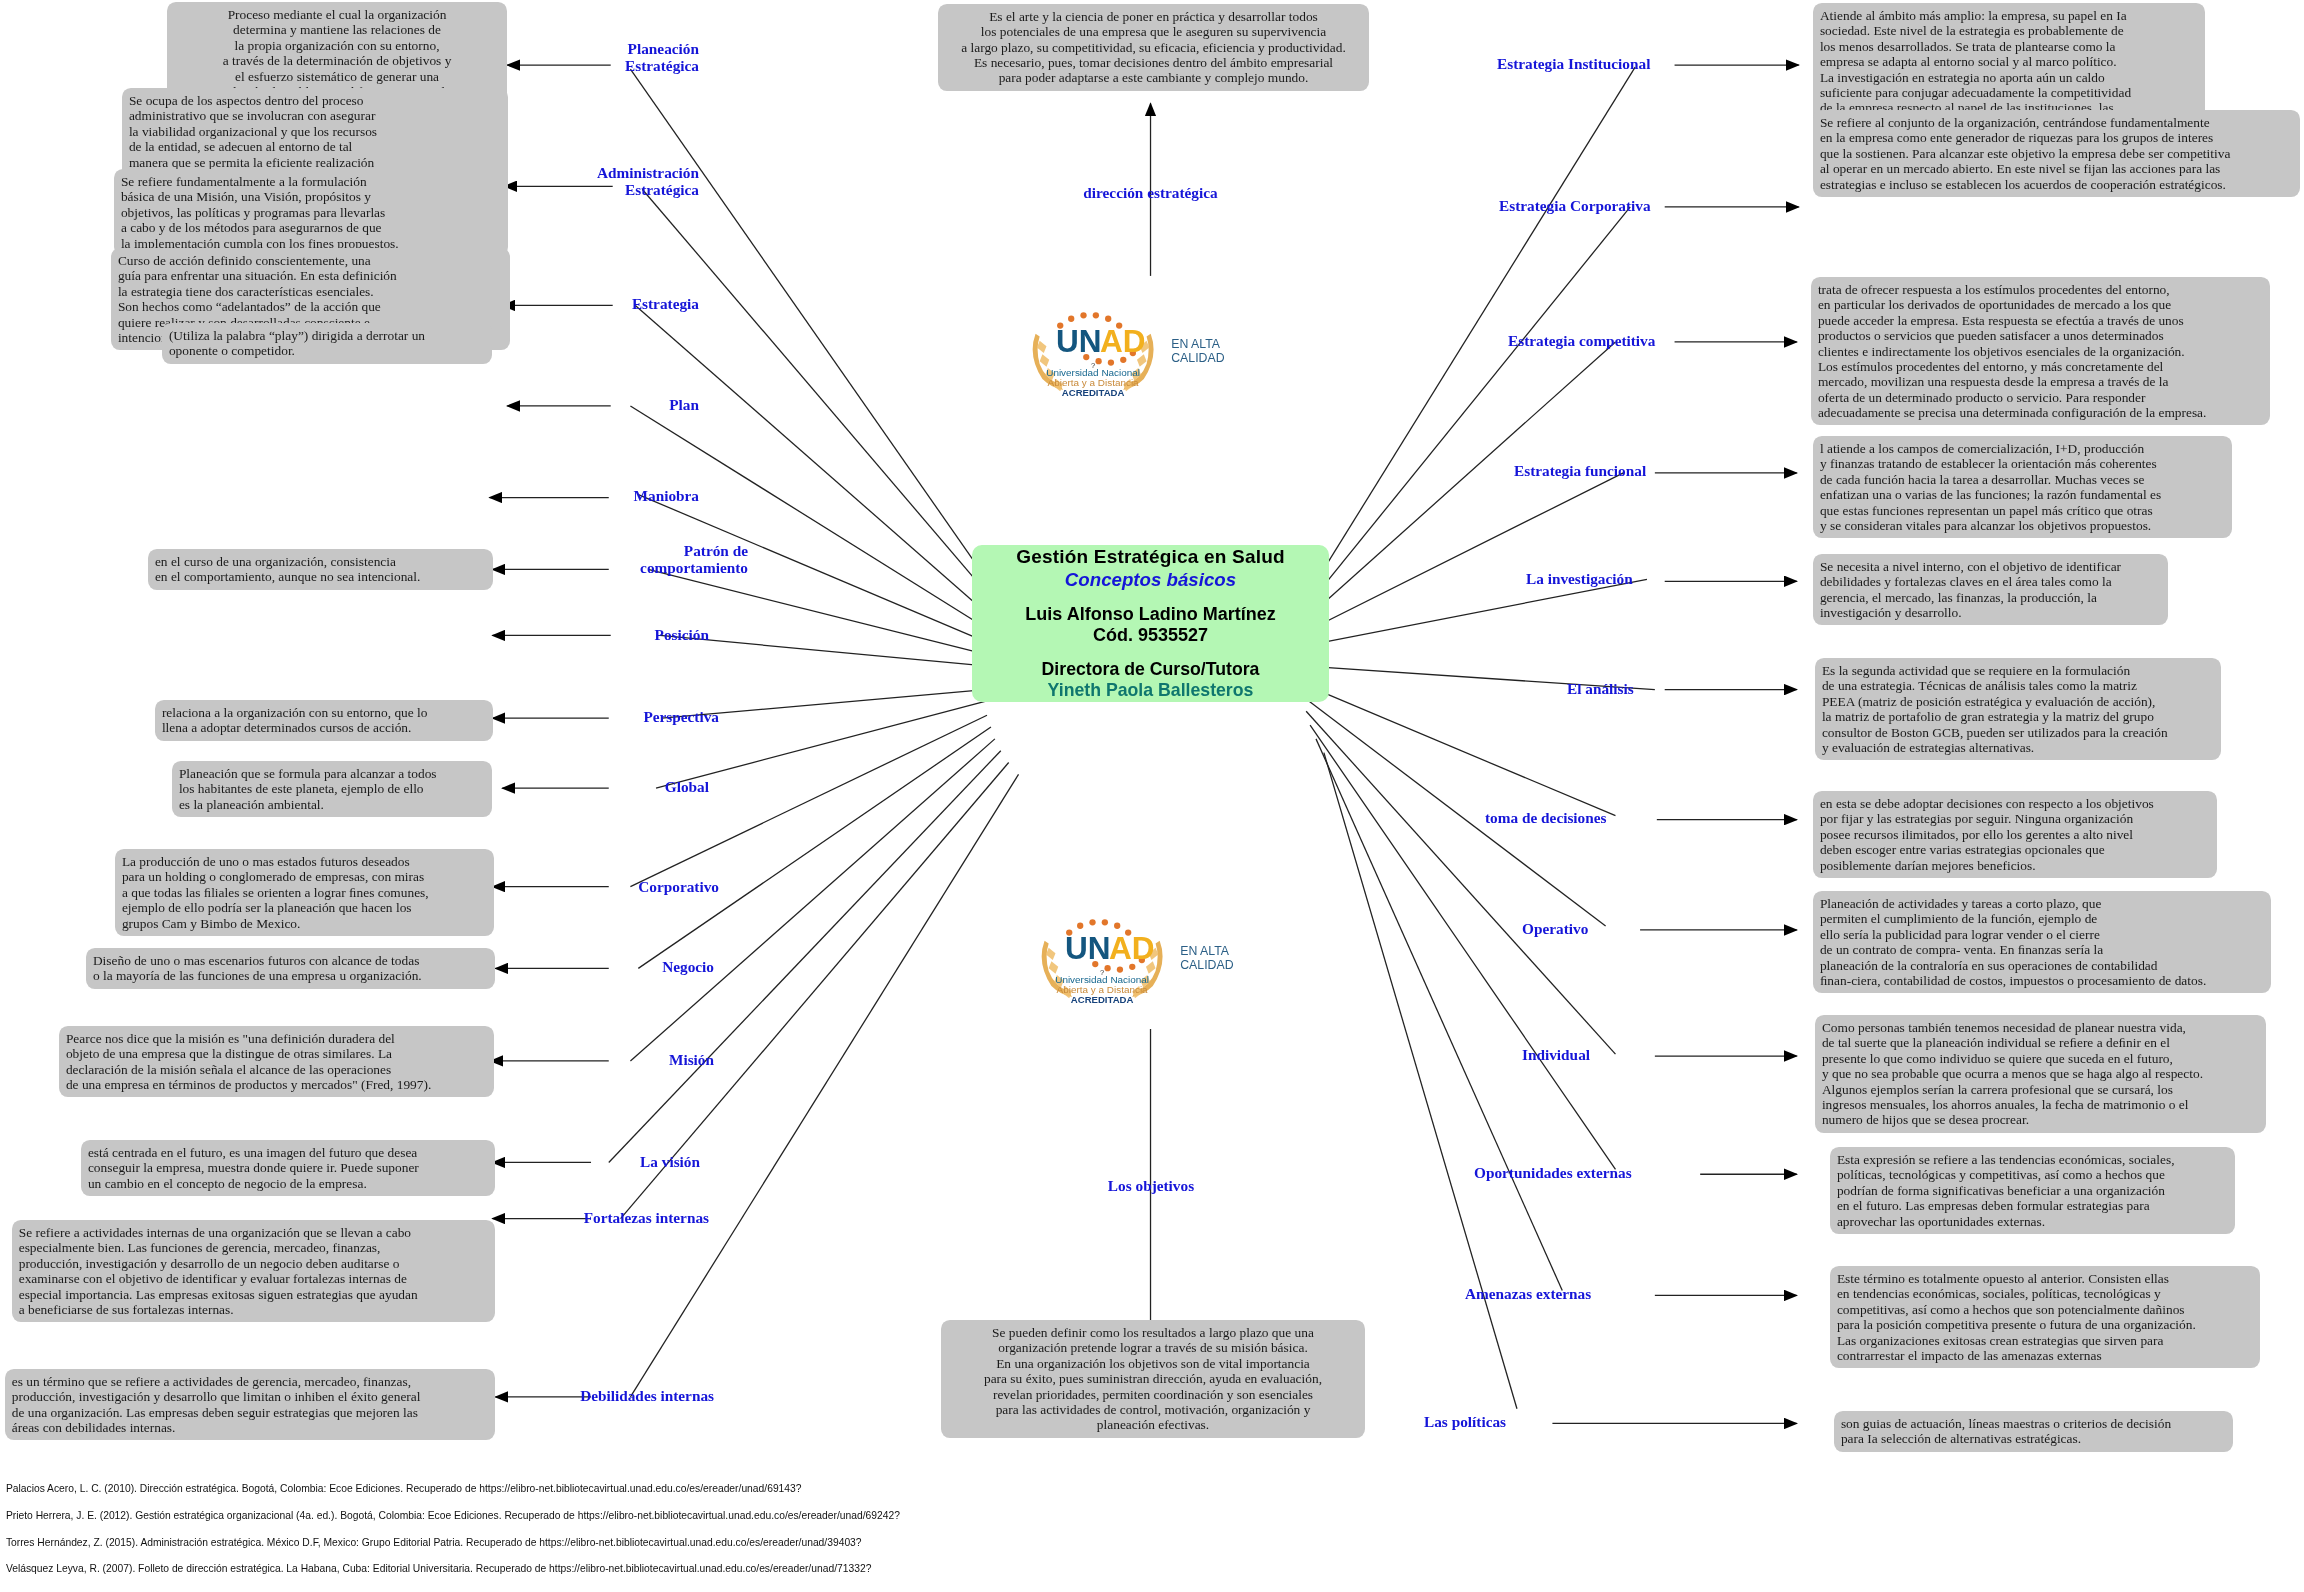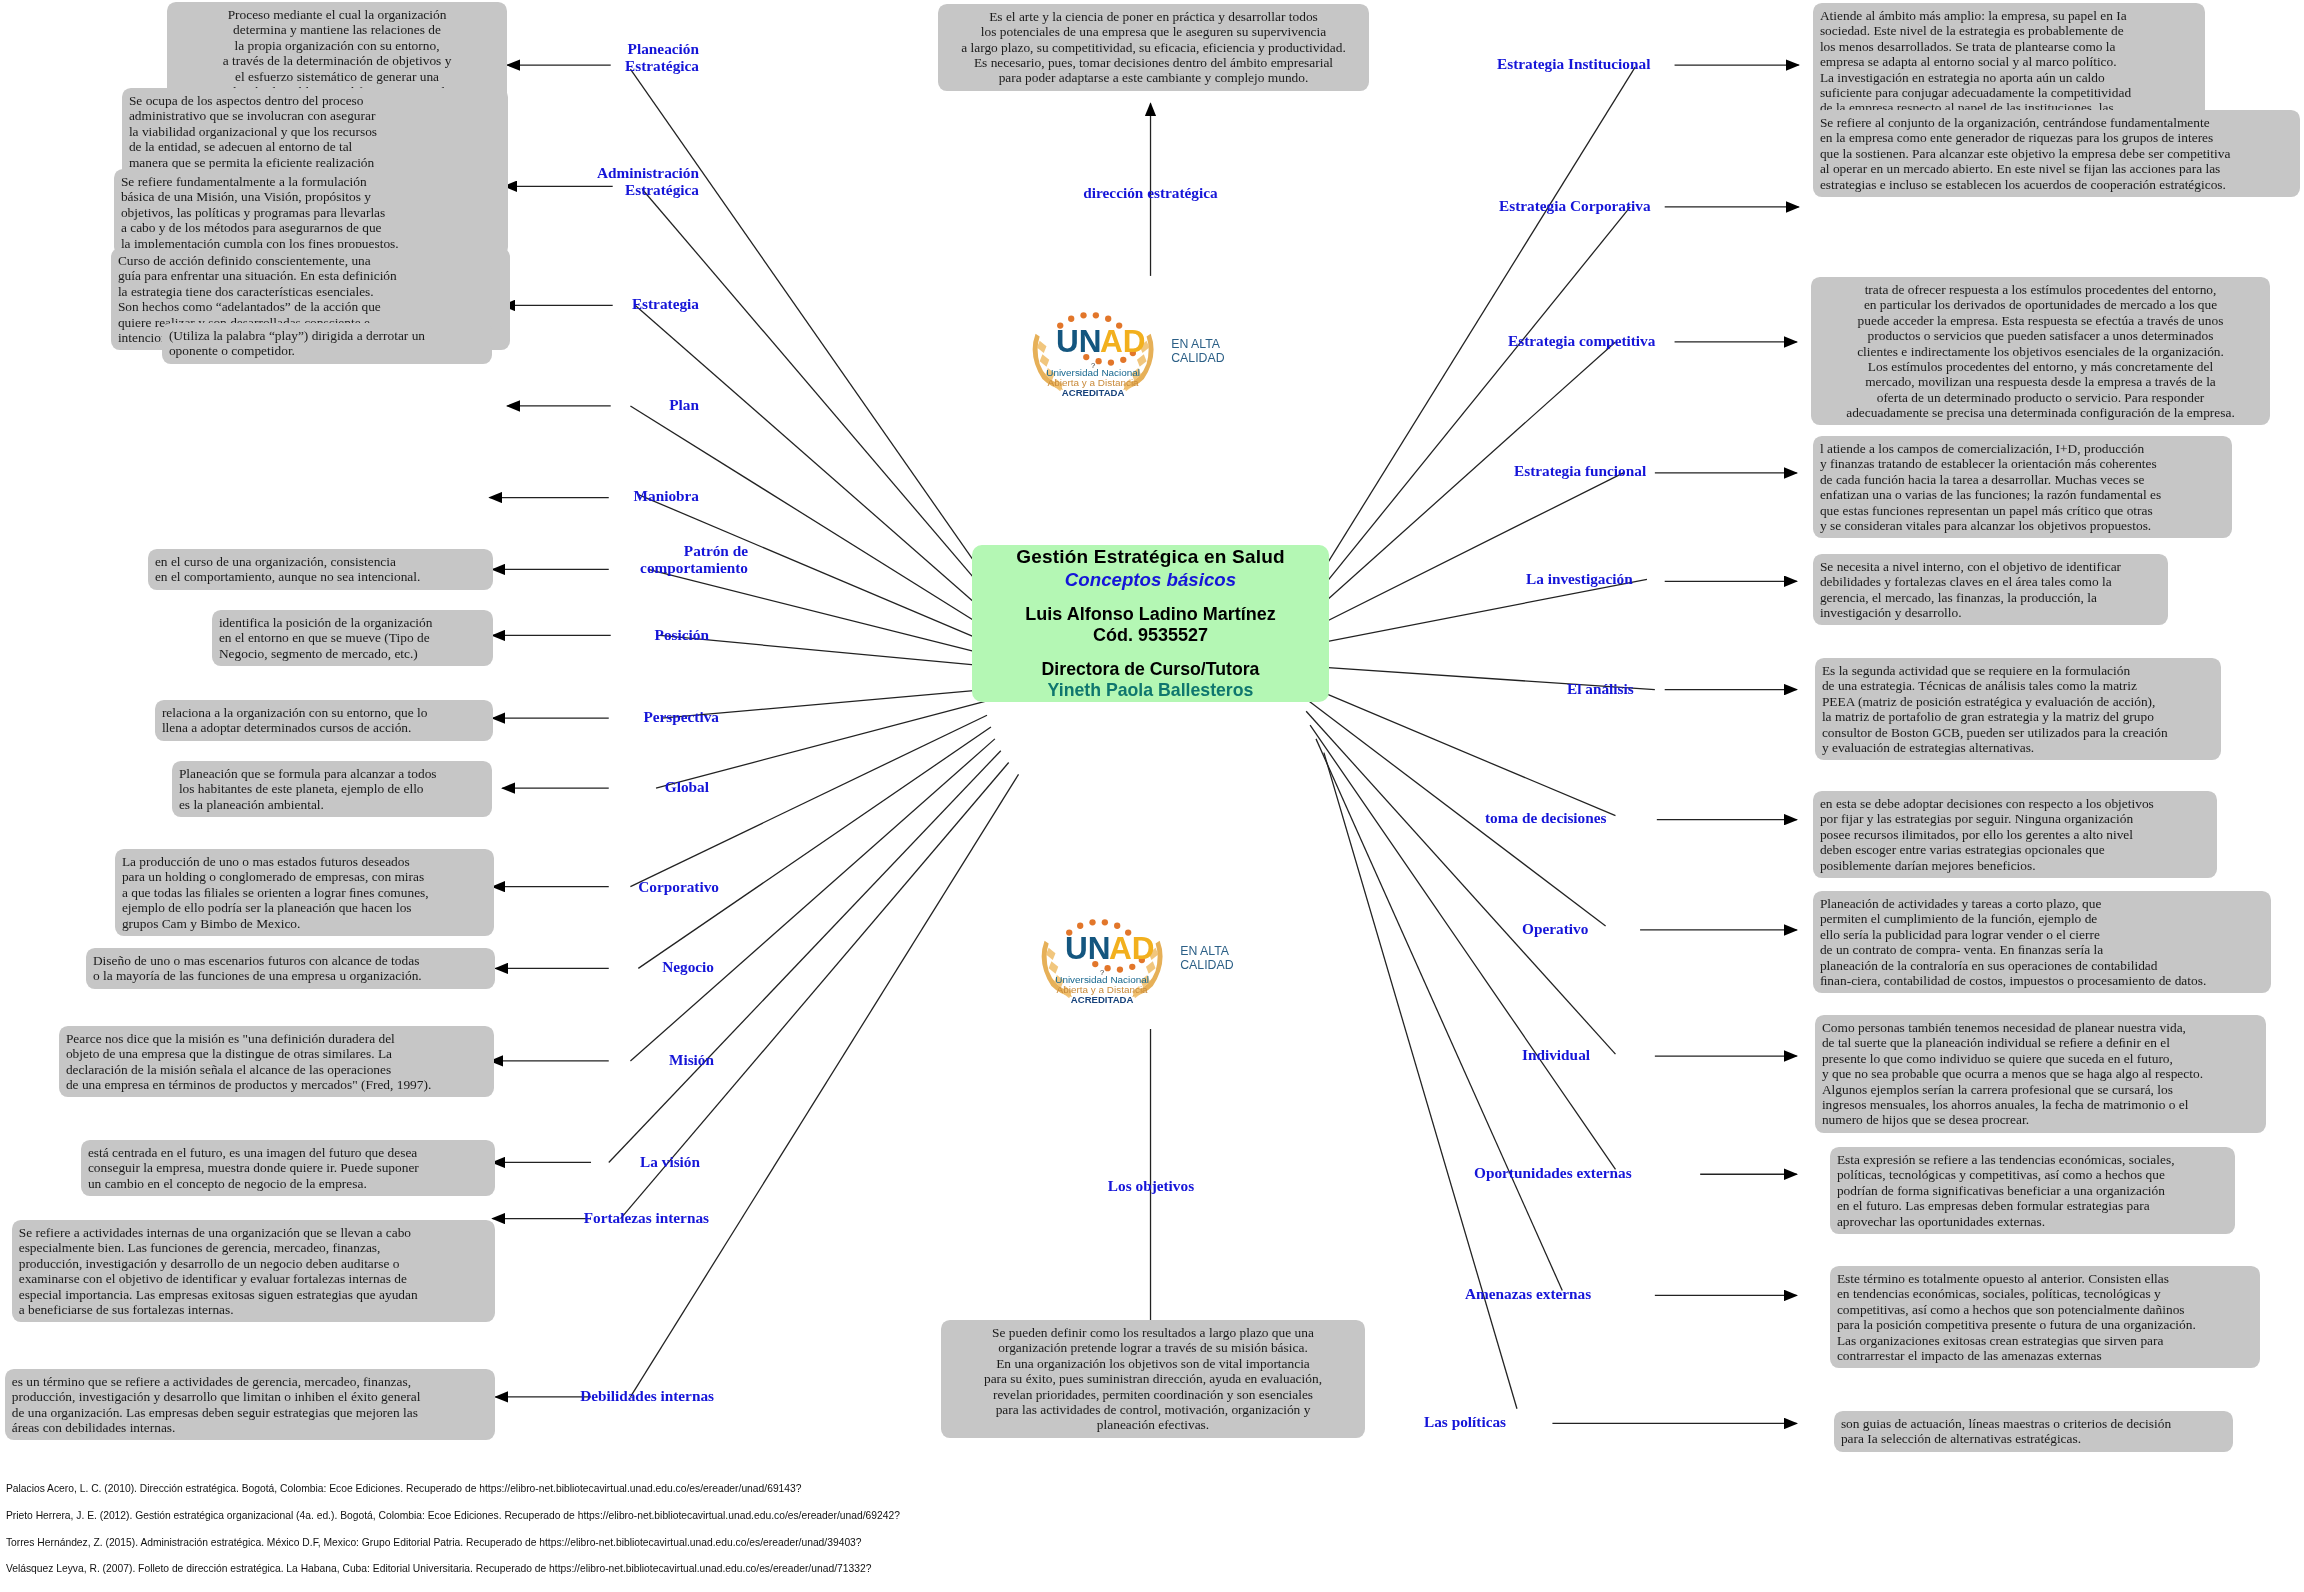--- a/index.html
+++ b/index.html
@@ -284,23 +284,20 @@
   <div class="box l" style="left:111px;top:248px;width:399px;">Curso de acción definido conscientemente, una
 guía para enfrentar una situación. En esta definición
  la estrategia tiene dos características esenciales.
 Son hechos como “adelantados” de la acción que
 quiere realizar y son desarrolladas consciente e
 intencionalmente dirigidas a un propósito.</div>
   <div class="box l" style="left:162px;top:323px;width:330px;"> (Utiliza la palabra “play”) dirigida a derrotar un
  oponente o competidor.</div>
   <div class="box l" style="left:148px;top:549px;width:345px;"> en el curso de una organización, consistencia
 en el comportamiento, aunque no sea intencional.</div>
-  <div class="box l" style="left:212px;top:610px;width:281px;">identifica la posición de la organización
-en el entorno en que se mueve (Tipo de
-Negocio, segmento de mercado, etc.)</div>
   <div class="box l" style="left:155px;top:700px;width:338px;">relaciona a la organización con su entorno, que lo
 llena a adoptar determinados cursos de acción.</div>
   <div class="box l" style="left:172px;top:761px;width:320px;">Planeación que se formula para alcanzar a todos
 los habitantes de este planeta, ejemplo de ello
 es la planeación ambiental.</div>
   <div class="box l" style="left:115px;top:849px;width:379px;"> La producción de uno o mas estados futuros deseados
 para un holding o conglomerado de empresas, con miras
 a que todas las ﬁliales se orienten a lograr ﬁnes comunes,
 ejemplo de ello podría ser la planeación que hacen los
  grupos Cam y Bimbo de Mexico.</div>
@@ -344,21 +341,21 @@
 La investigación en estrategia no aporta aún un caldo
 suficiente para conjugar adecuadamente la competitividad
 de la empresa respecto al papel de las instituciones, las
 leyes o el pensamiento social, cuando estos aspectos tienen
 una influencia notable en la marcha de la empresa.</div>
   <div class="box l" style="left:1813px;top:110px;width:487px;"> Se refiere al conjunto de la organización, centrándose fundamentalmente
  en la empresa como ente generador de riquezas para los grupos de interes
 que la sostienen. Para alcanzar este objetivo la empresa debe ser competitiva
 al operar en un mercado abierto. En este nivel se fijan las acciones para las
  estrategias e incluso se establecen los acuerdos de cooperación estratégicos.</div>
-  <div class="box l" style="left:1811px;top:277px;width:459px;text-align:center;">trata de ofrecer respuesta a los estímulos procedentes del entorno,
+  <div class="box l" style="left:1811px;top:277px;width:459px;">trata de ofrecer respuesta a los estímulos procedentes del entorno,
 en particular los derivados de oportunidades de mercado a los que
 puede acceder la empresa. Esta respuesta se efectúa a través de unos
 productos o servicios que pueden satisfacer a unos determinados
 clientes e indirectamente los objetivos esenciales de la organización.
 Los estímulos procedentes del entorno, y más concretamente del
 mercado, movilizan una respuesta desde la empresa a través de la
 oferta de un determinado producto o servicio. Para responder
 adecuadamente se precisa una determinada configuración de la empresa.</div>
   <div class="box l" style="left:1813px;top:436px;width:419px;">l atiende a los campos de comercialización, I+D, producción
  y finanzas tratando de establecer la orientación más coherentes

